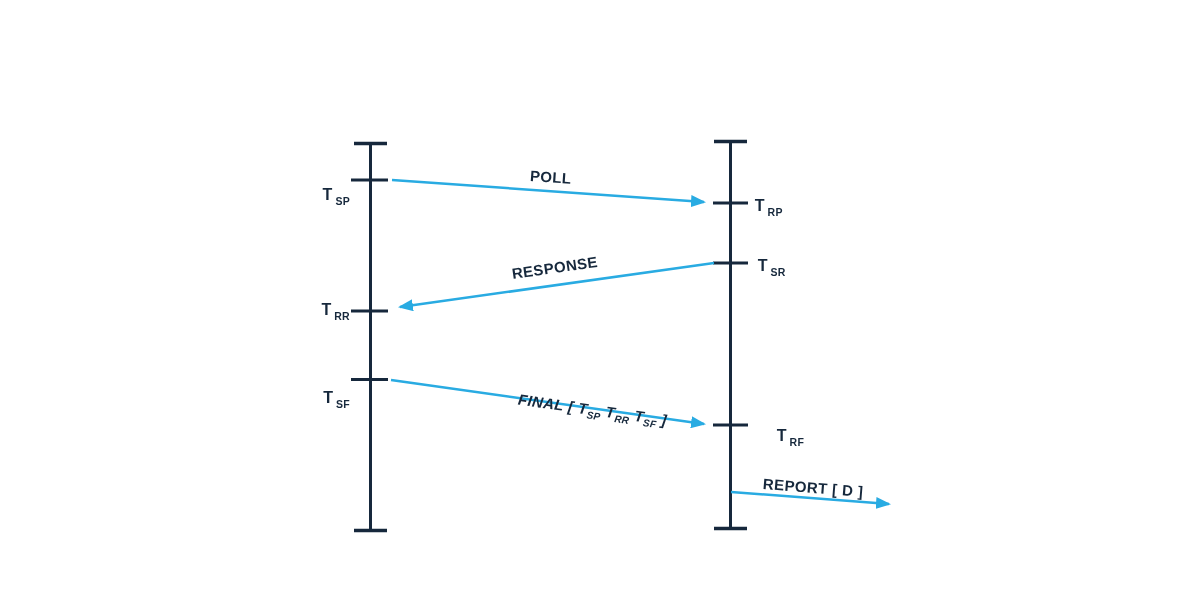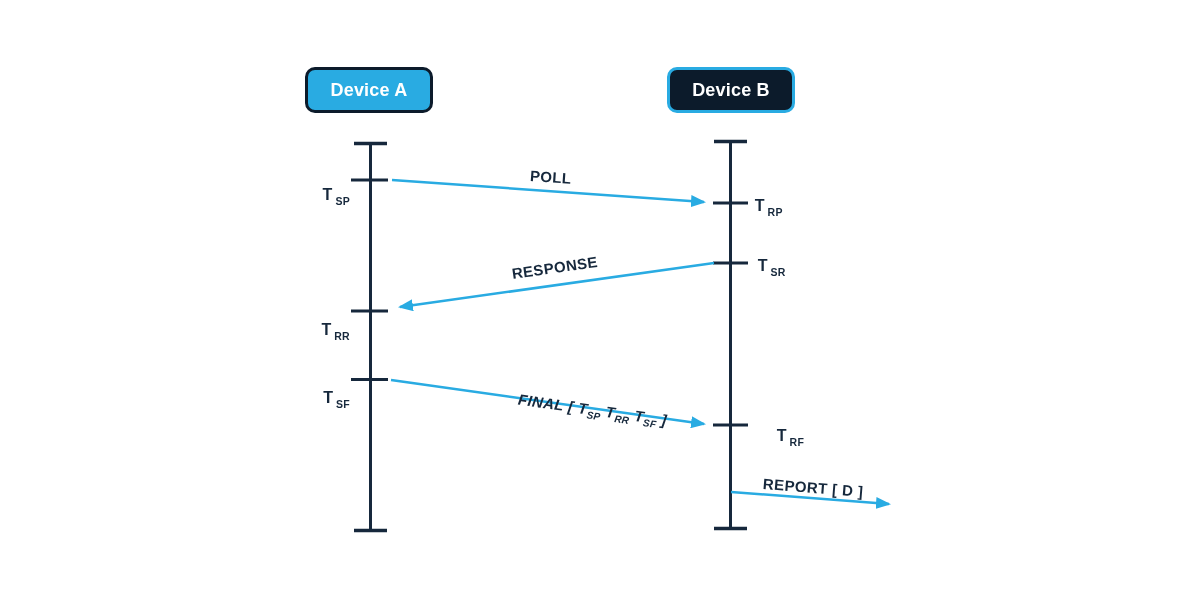--- a/index.html
+++ b/index.html
@@ -115,31 +115,25 @@
       <line class="tick" x1="713" y1="263" x2="748" y2="263"></line>
       <line class="tick" x1="713" y1="425" x2="748" y2="425"></line>
     </g>
 
     <line class="arrow" x1="392" y1="180" x2="704" y2="202" marker-end="url(#ah)"></line>
     <line class="arrow" x1="714" y1="263" x2="400" y2="307" marker-end="url(#ah)"></line>
     <line class="arrow" x1="391" y1="380" x2="704" y2="424" marker-end="url(#ah)"></line>
     <line class="arrow" x1="731" y1="492" x2="889" y2="504" marker-end="url(#ah)"></line>
   </svg>
 
-  <div class="actor actor-a">
-    <span>Device A</span>
-  </div>
-  <div class="actor actor-b">
-    <span>Device B</span>
-  </div>
 
   <div class="ts ts-left" style="right:850px; top:165px;">
     <span>T</span><span class="sub">SP</span>
   </div>
-  <div class="ts ts-left" style="right:850px; top:300px;">
+  <div class="ts ts-left" style="right:850px; top:280px;">
     <span>T</span><span class="sub">RR</span>
   </div>
   <div class="ts ts-left" style="right:850px; top:368px;">
     <span>T</span><span class="sub">SF</span>
   </div>
 
   <div class="ts" style="left:737px; top:176px;">
     <span>T</span><span class="sub">RP</span>
   </div>
   <div class="ts" style="left:740px; top:236px;">

